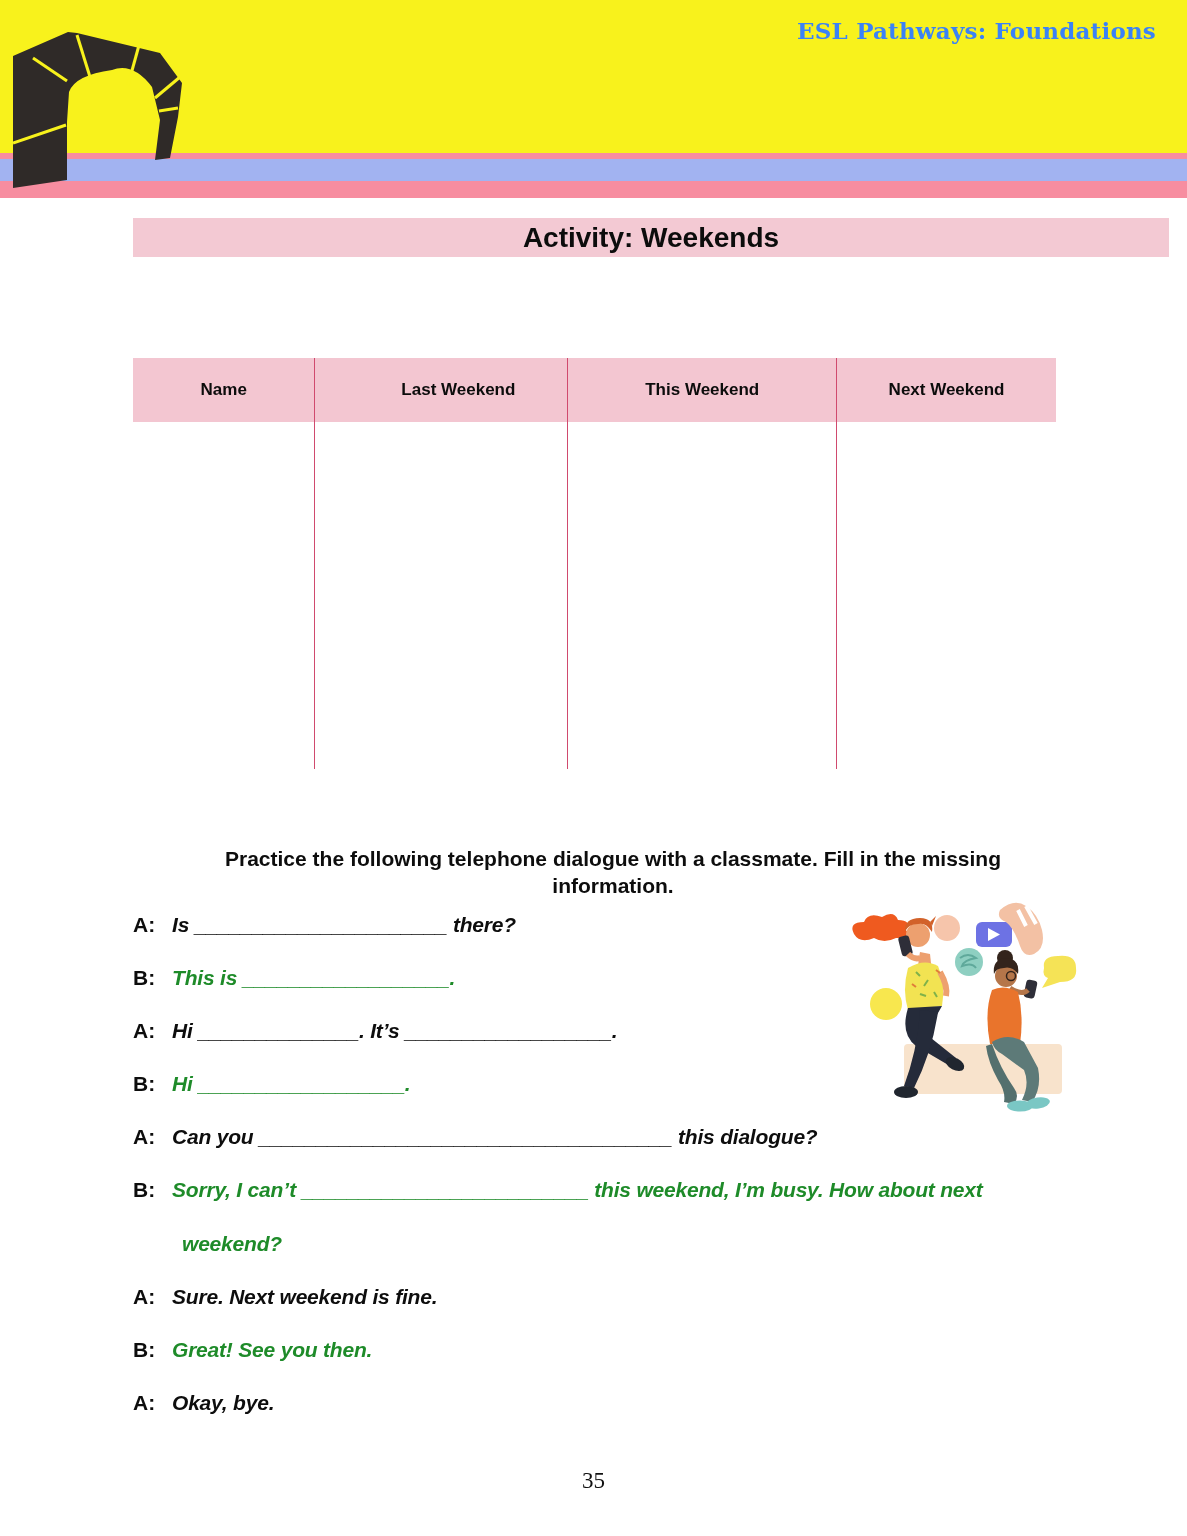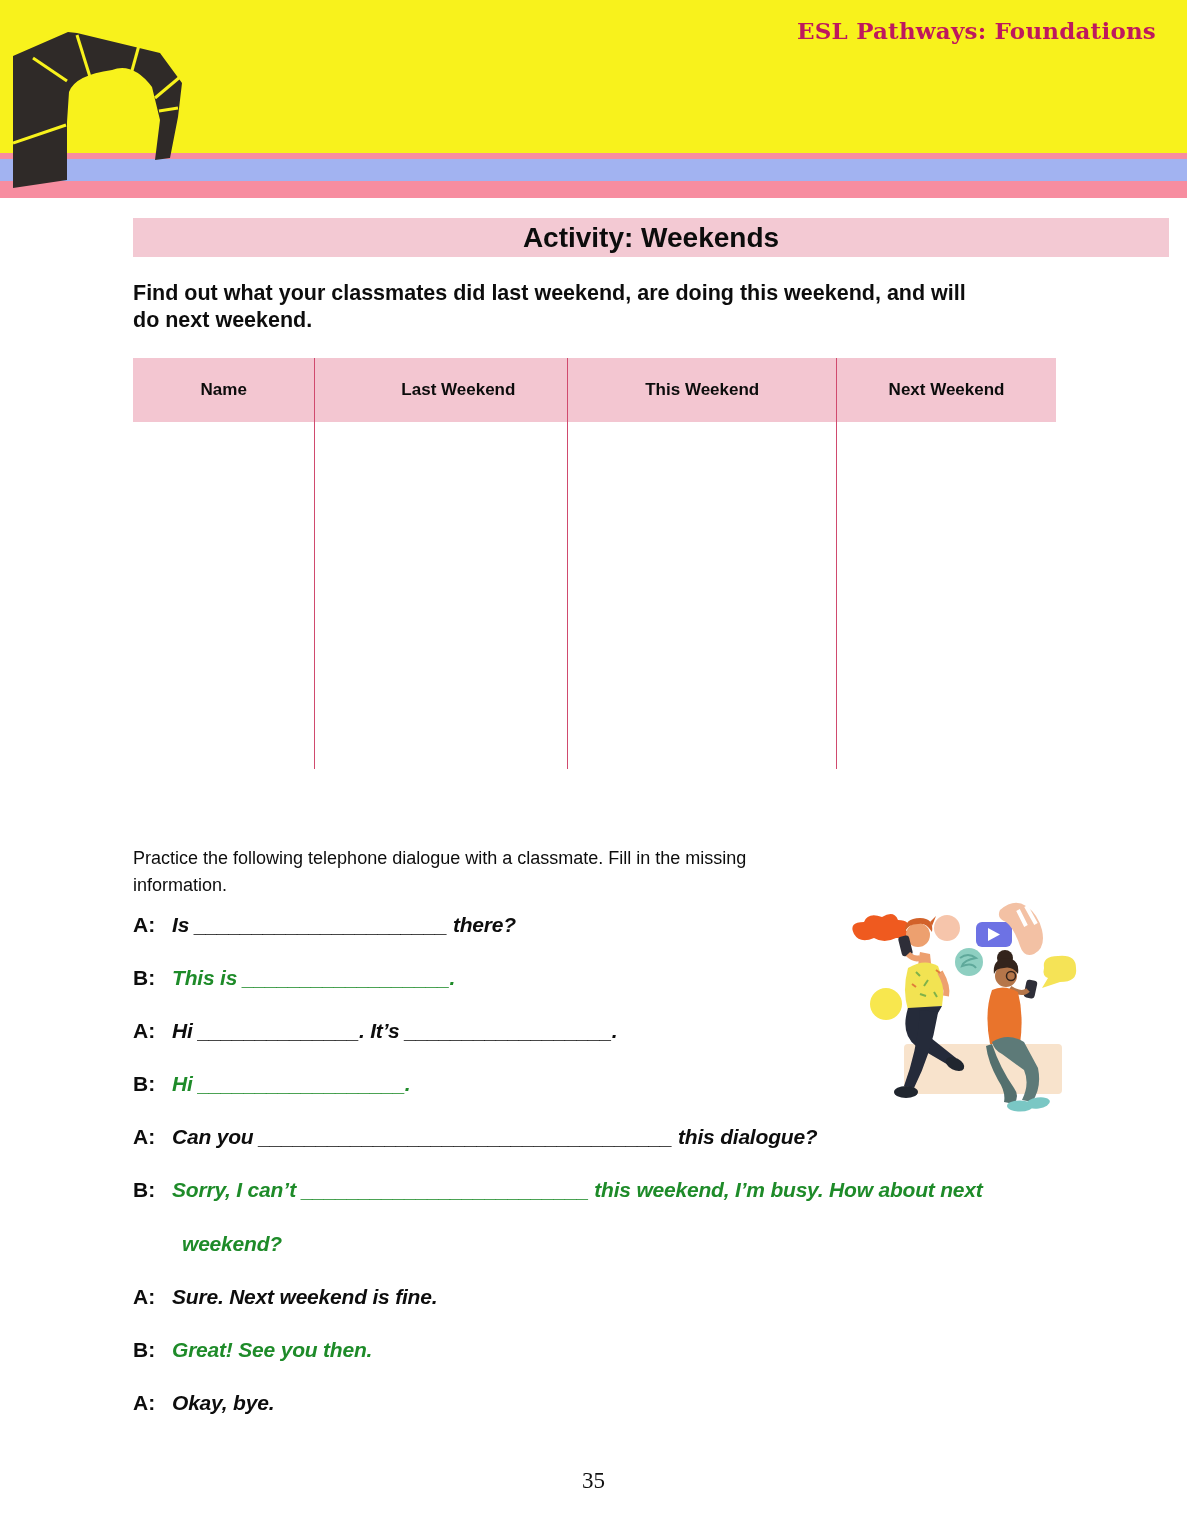--- a/index.html
+++ b/index.html
@@ -5,36 +5,36 @@
   html,body{margin:0;padding:0;background:#ffffff;}
   .page{position:relative;width:1187px;height:1536px;background:#ffffff;overflow:hidden;
         font-family:"Liberation Sans",sans-serif;color:#0d0d0d;}
   
   .band-yellow{position:absolute;left:0;top:0;width:100%;height:153px;background:#f8f21c;}
   .stripe-pink-1{position:absolute;left:0;top:153px;width:100%;height:6px;background:#f78da0;}
   .stripe-blue{position:absolute;left:0;top:159px;width:100%;height:22px;background:#a2b3f1;}
   .stripe-pink-2{position:absolute;left:0;top:181px;width:100%;height:17px;background:#f78da0;}
   .logo{position:absolute;left:13px;top:30px;width:170px;height:166px;}
   .hdr-title{position:absolute;top:17px;right:31px;font-family:"DejaVu Serif","Liberation Serif",serif;
-             font-weight:bold;font-size:23px;color:#be185d;letter-spacing:.2px;}
+             font-weight:bold;font-size:23px;color:#3b82f6;letter-spacing:.2px;}
   
   .banner{position:absolute;left:133px;top:218px;width:1036px;height:39px;background:#f3c9d3;
           display:flex;align-items:center;justify-content:center;
           font-size:28px;font-weight:bold;color:#0c0c0c;}
   .intro{position:absolute;left:133px;top:280px;width:960px;font-size:21.5px;font-weight:bold;line-height:27px;}
   
   .table{position:absolute;left:133px;top:358px;width:923px;}
   .thead{display:flex;background:#f3c6d1;height:64px;}
   .thead .cell{display:flex;align-items:center;justify-content:center;
                font-size:17px;font-weight:bold;color:#0c0c0c;}
   .tbody{display:flex;height:347px;}
   .c1{width:189px;} .c2{width:227px;padding-left:34px;} .c3{width:279px;} .c4{width:228px;}
   .sep{border-left:1.6px solid #d04a6e;}
   
-  .practice{position:absolute;left:133px;top:845px;width:960px;font-size:18px;font-weight:normal;line-height:27px;}
+  .practice{position:absolute;left:133px;top:845px;width:960px;font-size:21px;font-weight:bold;line-height:27px;text-align:center;}
   
   .dline{position:absolute;left:133px;font-size:21px;font-weight:bold;white-space:nowrap;}
   .dline .sp{display:inline-block;width:39px;font-style:normal;color:#0d0d0d;}
   .dline .tx{font-style:italic;letter-spacing:-0.2px;}
   .dline .black{color:#0d0d0d;}
   .dline .green{color:#1e8b29;}
   .cont{left:182px;}
   
   .illus{position:absolute;left:842px;top:892px;width:236px;height:230px;}
   
@@ -63,24 +63,20 @@
       <line x1="165" y1="78" x2="146" y2="81"></line>
     </g>
   </svg>
 
   <div class="hdr-title">ESL Pathways: Foundations</div>
 
   <div class="banner">
     <span>Activity: Weekends</span>
   </div>
 
-  <div class="intro">
-    <div>Find out what your classmates did last weekend, are doing this weekend, and will</div>
-    <div>do next weekend.</div>
-  </div>
 
   <div class="table">
     <div class="thead">
       <div class="cell c1">Name</div>
       <div class="cell c2 sep">Last Weekend</div>
       <div class="cell c3 sep">This Weekend</div>
       <div class="cell c4 sep">Next Weekend</div>
     </div>
     <div class="tbody">
       <div class="c1"></div>

